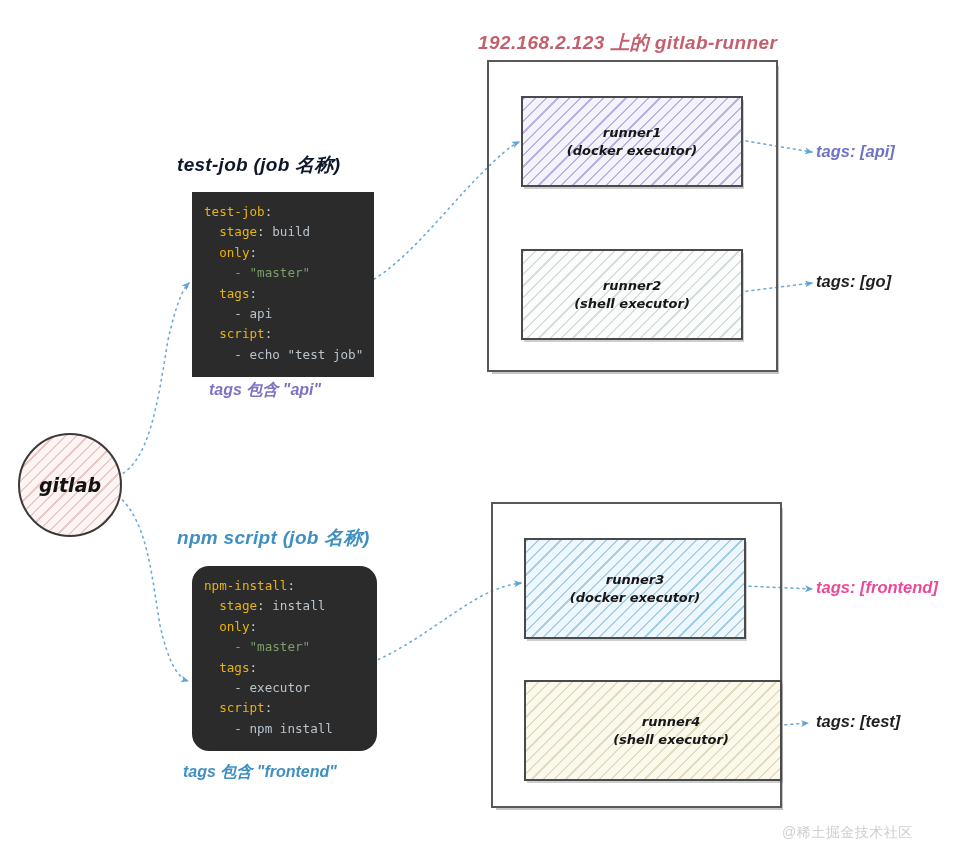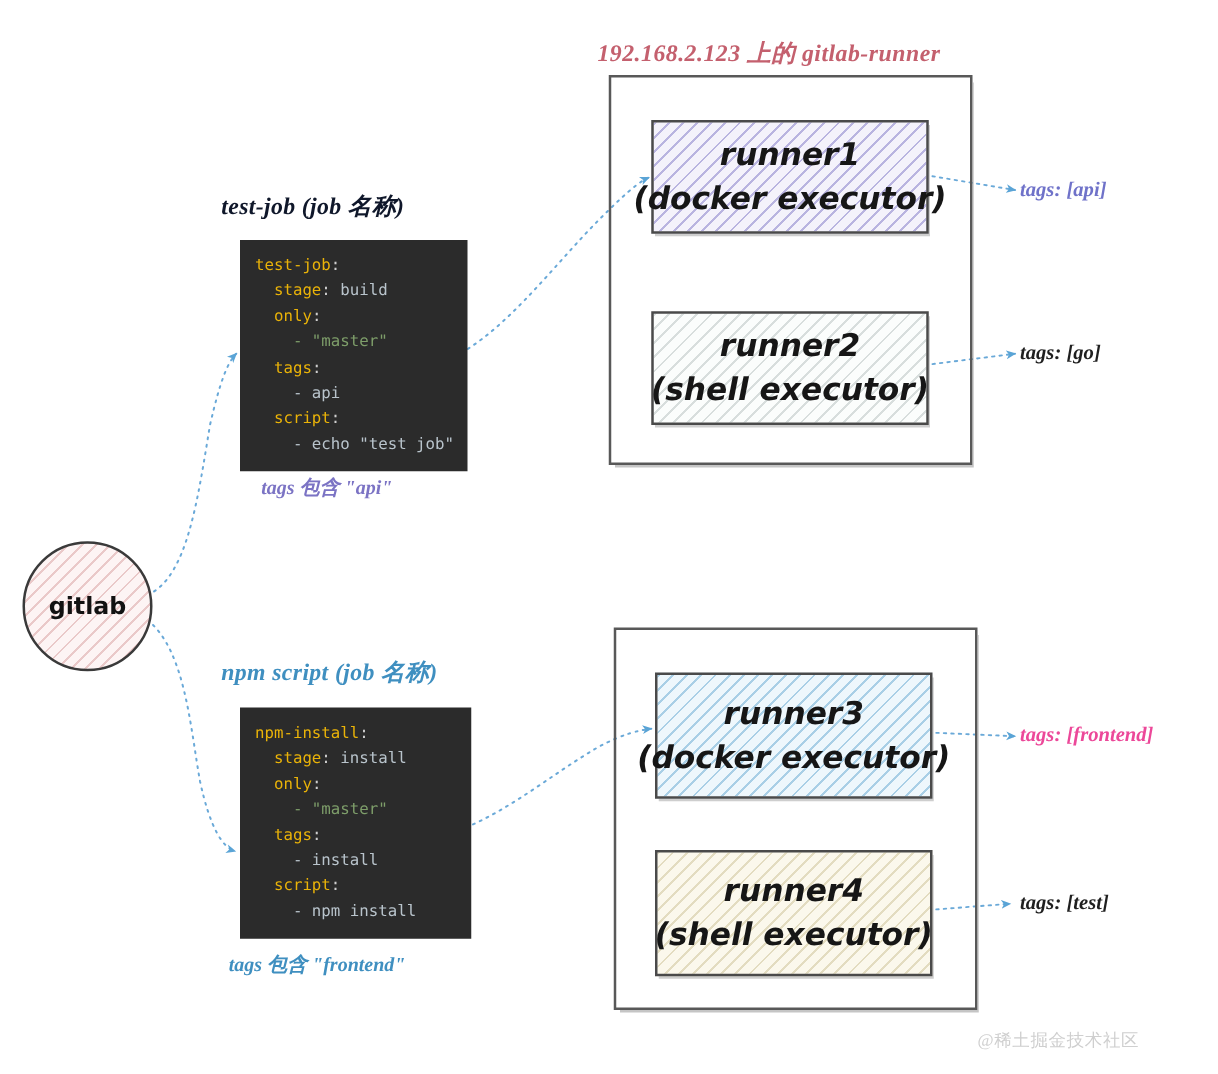--- a/index.html
+++ b/index.html
@@ -7,21 +7,21 @@
     width:974px;height:859px;position:relative;
     background:#ffffff;
     font-family:"DejaVu Sans", sans-serif;
     overflow:hidden;
   }
   #canvas{position:absolute;inset:0;width:974px;height:859px;}
   .svg-layer{position:absolute;left:0;top:0;width:974px;height:859px;pointer-events:none;}
 
   
   .lbl{position:absolute;white-space:nowrap;font-style:italic;font-weight:bold;
-       font-family:Liberation Serif, serif;}
+       font-family:Liberation Sans, sans-serif;}
 
   
   .host-title{font-size:19px;letter-spacing:.4px;}
   #host1-title{left:478px;top:30px;color:#c4606e;}
   #host2-title{left:478px;top:470px;color:#b05cc0;}
 
   
   .job-title{font-size:19px;letter-spacing:.3px;}
   #job1-title{left:177px;top:152px;color:#0f172a;}
   #job2-title{left:177px;top:525px;color:#3f8fc0;}
@@ -35,65 +35,65 @@
   .tag-lbl{font-size:16.5px;}
   #tag-api{left:816px;top:142px;color:#6f72c9;}
   #tag-go{left:816px;top:272px;color:#1f1f1f;}
   #tag-frontend{left:816px;top:578px;color:#ec4899;}
   #tag-test{left:816px;top:712px;color:#1f1f1f;}
 
   
   .runner-box{position:absolute;border:2px solid #4a4a4a;
      display:flex;flex-direction:column;align-items:center;justify-content:center;
      box-shadow:2px 3px 0 -1px rgba(80,80,80,.28);}
-  .runner-box .ln{font-style:italic;font-weight:bold;font-size:25px;color:#161616;
+  .runner-box .ln{font-style:italic;font-weight:bold;font-size:13px;color:#161616;
      line-height:1.38;white-space:nowrap;}
   #runner1{left:521px;top:96px;width:218px;height:87px;
      background:
        repeating-linear-gradient(135deg,#b9b4e0 0 1.6px,rgba(0,0,0,0) 1.6px 8px),
        #f4f2fb;}
   #runner2{left:521px;top:249px;width:218px;height:87px;
      background:
        repeating-linear-gradient(135deg,#d8dedd 0 1.6px,rgba(0,0,0,0) 1.6px 8px),
        #fbfdfc;}
   #runner3{left:524px;top:538px;width:218px;height:97px;
      background:
        repeating-linear-gradient(135deg,#a9cfe6 0 1.6px,rgba(0,0,0,0) 1.6px 8px),
        #eef7fc;}
   #runner4{left:524px;top:680px;width:218px;height:97px;
      background:
        repeating-linear-gradient(135deg,#e3dcc0 0 1.6px,rgba(0,0,0,0) 1.6px 8px),
-       #fbf8ec;}
+       #fbf8ec; padding-left: 36px;}
 
   
   .host-box{position:absolute;border:2.5px solid #585858;background:transparent;
      box-shadow:3px 4px 0 -2px rgba(90,90,90,.35);}
   #host1-box{left:487px;top:60px;width:287px;height:308px;}
   #host2-box{left:491px;top:502px;width:287px;height:302px;}
 
   
   .code{position:absolute;background:#2b2b2b;
      font-family:"DejaVu Sans Mono", monospace;font-size:12.6px;line-height:20.4px;
      padding:10px 12px 12px 12px;color:#e0e0e0;}
   #code1{left:192px;top:192px;width:158px;}
-  #code2{left:192px;top:566px;width:161px;}
+  #code2{left:192px;top:566px;width:161px;border-radius:17px;}
   .code .row{white-space:pre;}
   .k{color:#eab308;text-align:center;}
   .p{color:#cfcfcf;}
   .v{color:#b9c4cc;}
   .s{color:#7e9e6a;}
 
   
   #gitlab-node{position:absolute;left:18px;top:433px;width:100px;height:100px;
      border-radius:50%;border:2.5px solid #3a3a3a;
      display:flex;align-items:center;justify-content:center;
      background:
        repeating-linear-gradient(135deg,#eac9c9 0 1.6px,rgba(0,0,0,0) 1.6px 8px),
        #fdf4f4;}
-  #gitlab-node span{font-weight:bold;font-size:19px;color:#121212;}
+  #gitlab-node span{font-style:italic;font-weight:bold;font-size:19px;color:#121212;}
 
   
   #watermark{position:absolute;left:782px;top:824px;font-size:14px;color:#cfcfcf;
      font-style:normal;font-weight:normal;letter-spacing:.5px;}
 </style>
 </head>
 <body>
 
 <div id="canvas">
 
@@ -175,21 +175,21 @@
     </div>
   <div class="lbl caption" id="cap1">tags 包含 "api"</div>
 
   <div class="lbl job-title" id="job2-title">npm script (job 名称)</div>
   <div class="code" id="code2">
       <div class="row"><span class="k">npm-install</span><span class="p">:</span></div>
       <div class="row"><span class="k">  stage</span><span class="p">:</span><span class="v"> install</span></div>
       <div class="row"><span class="k">  only</span><span class="p">:</span></div>
       <div class="row"><span class="s">    - "master"</span></div>
       <div class="row"><span class="k">  tags</span><span class="p">:</span></div>
-      <div class="row"><span class="v">    - install</span></div>
+      <div class="row"><span class="v">    - executor</span></div>
       <div class="row"><span class="k">  script</span><span class="p">:</span></div>
       <div class="row"><span class="v">    - npm install</span></div>
     </div>
   <div class="lbl caption" id="cap2">tags 包含 "frontend"</div>
 
   <div class="lbl" id="watermark">@稀土掘金技术社区</div>
 
 </div>
 
 </body></html>

